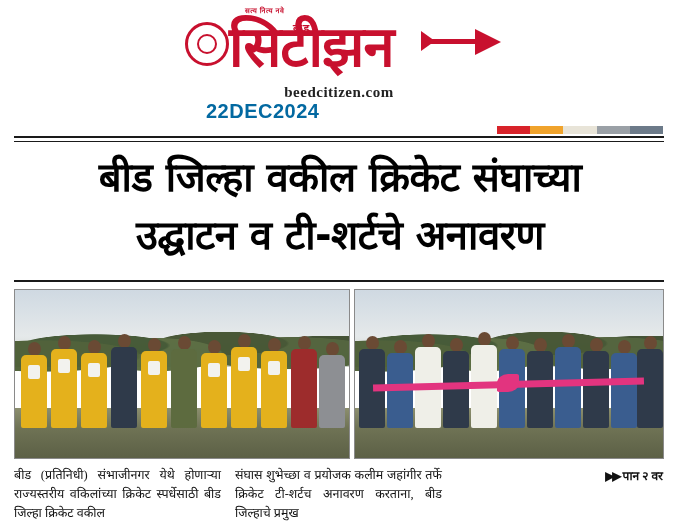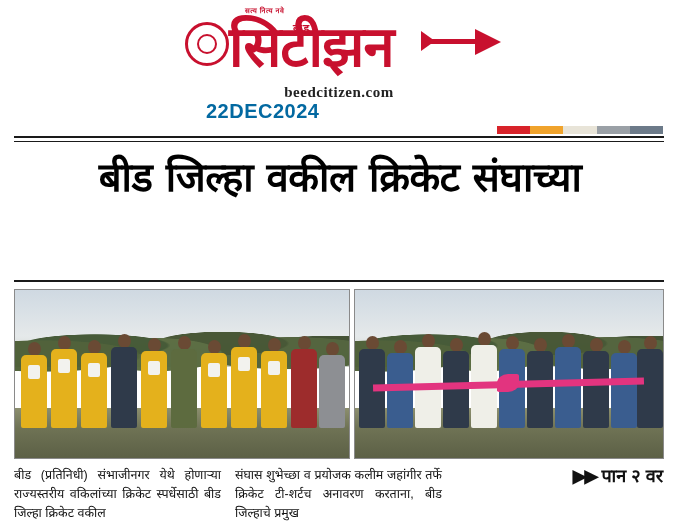--- a/index.html
+++ b/index.html
@@ -275,32 +275,32 @@
   .bodytext {
     position: absolute;
     left: 14px;
     top: 466px;
     width: 650px;
     display: flex;
     gap: 14px;
   }
   .col {
     width: 207px;
-    font-family: Liberation Sans, sans-serif;
+    font-family: Liberation Serif, serif;
     font-size: 12.5px;
     line-height: 19px;
     text-align: justify;
     color: #111111;
   }
   .col p { margin: 0; }
   .jump {
     display: block;
     text-align: right;
     font-weight: bold;
-    font-size: 18px;
+    font-size: 12px;
     margin-top: 1px;
   }
   .jump .arrows { letter-spacing: -2px; }
 </style>
 </head>
 <body>
 
 <div class="masthead">
   <div class="logo-wrap">
     <div class="logo-emblem"></div>
@@ -323,20 +323,21 @@
     <span style="background: rgb(232, 228, 216); width: 20%;"></span>
     <span style="background: rgb(154, 160, 166); width: 20%;"></span>
     <span style="background: rgb(108, 122, 137); width: 20%;"></span>
   </div>
 
 <div class="rule rule-top"></div>
 <div class="rule rule-thin"></div>
 
 <div class="headline">
   <div>बीड जिल्हा वकील क्रिकेट संघाच्या</div>
+  <div>उद्घाटन व टी-शर्टचे अनावरण</div>
 </div>
 
 <div class="rule-bottom"></div>
 
 <div class="photos">
 
   <div class="photo photo-left">
     <div class="sky"></div>
     <div class="trees"></div>
     <div class="ground"></div>

